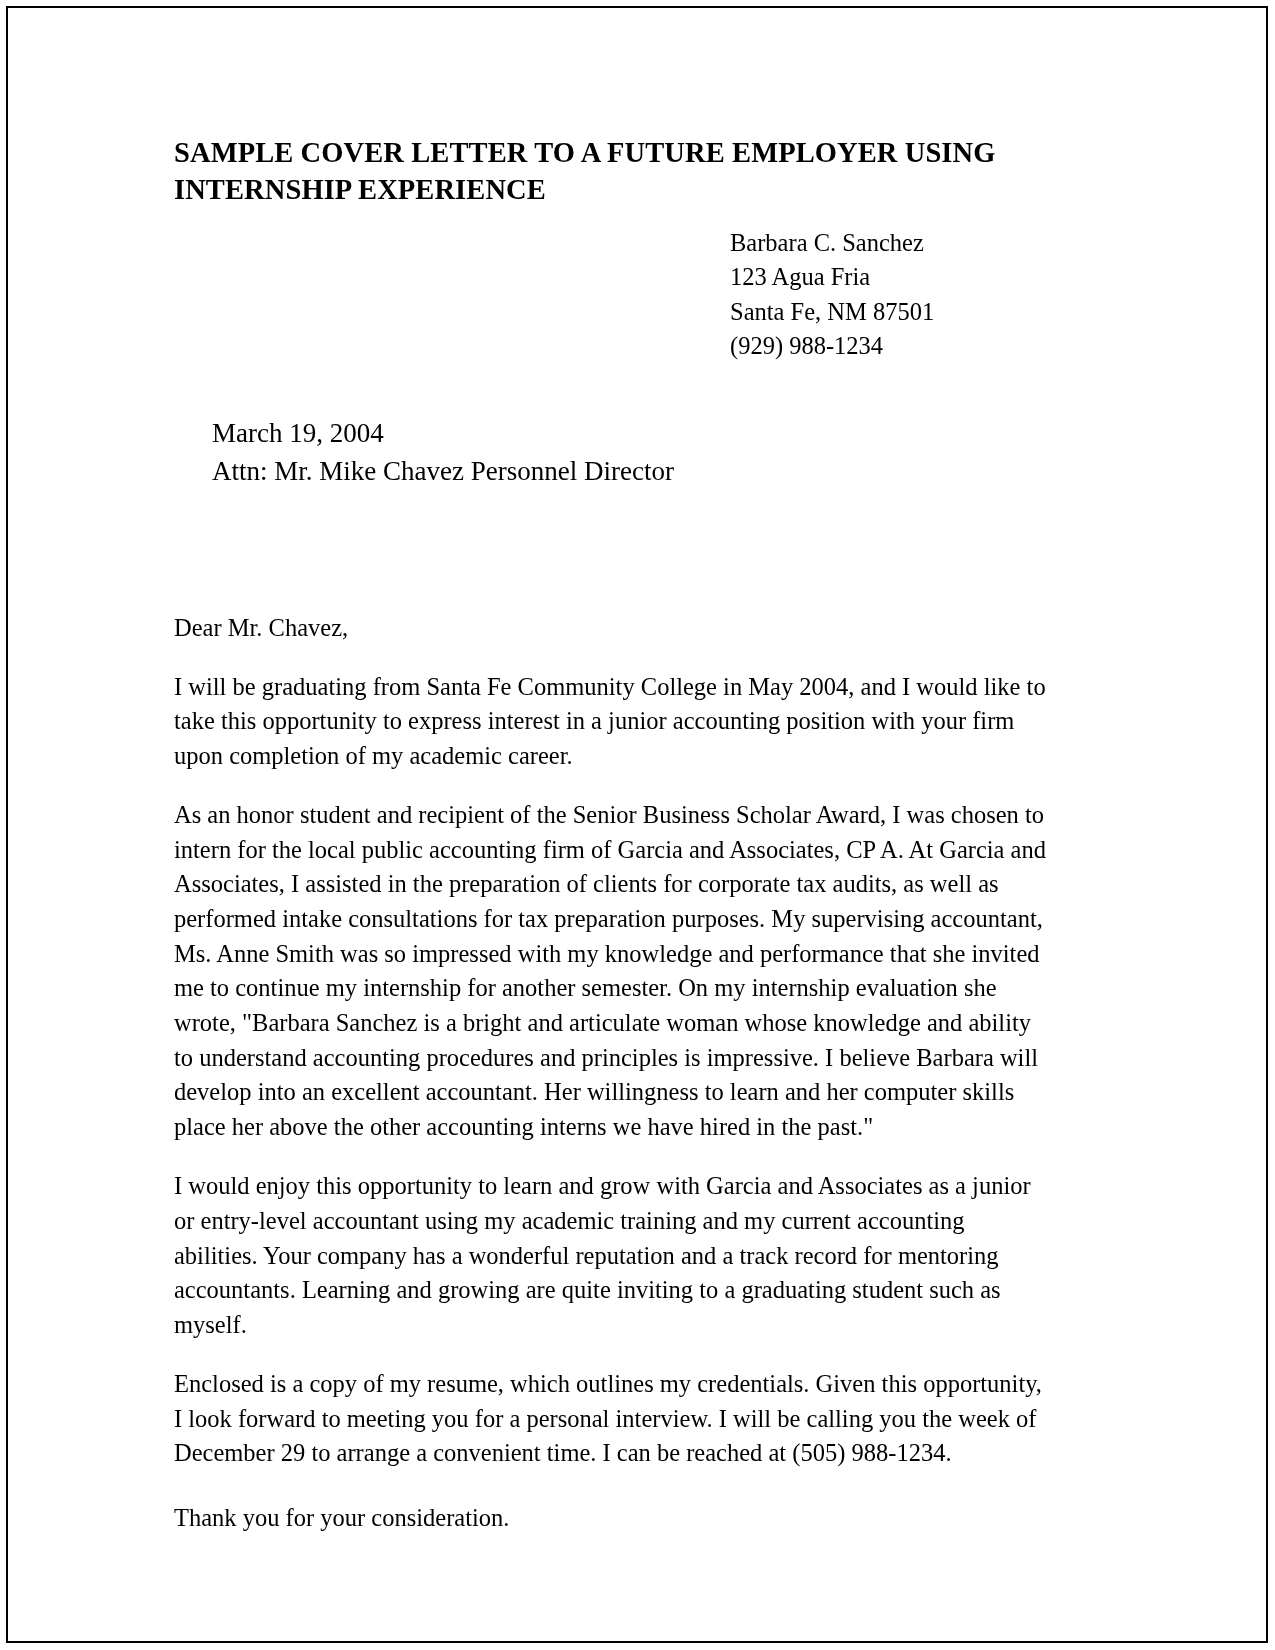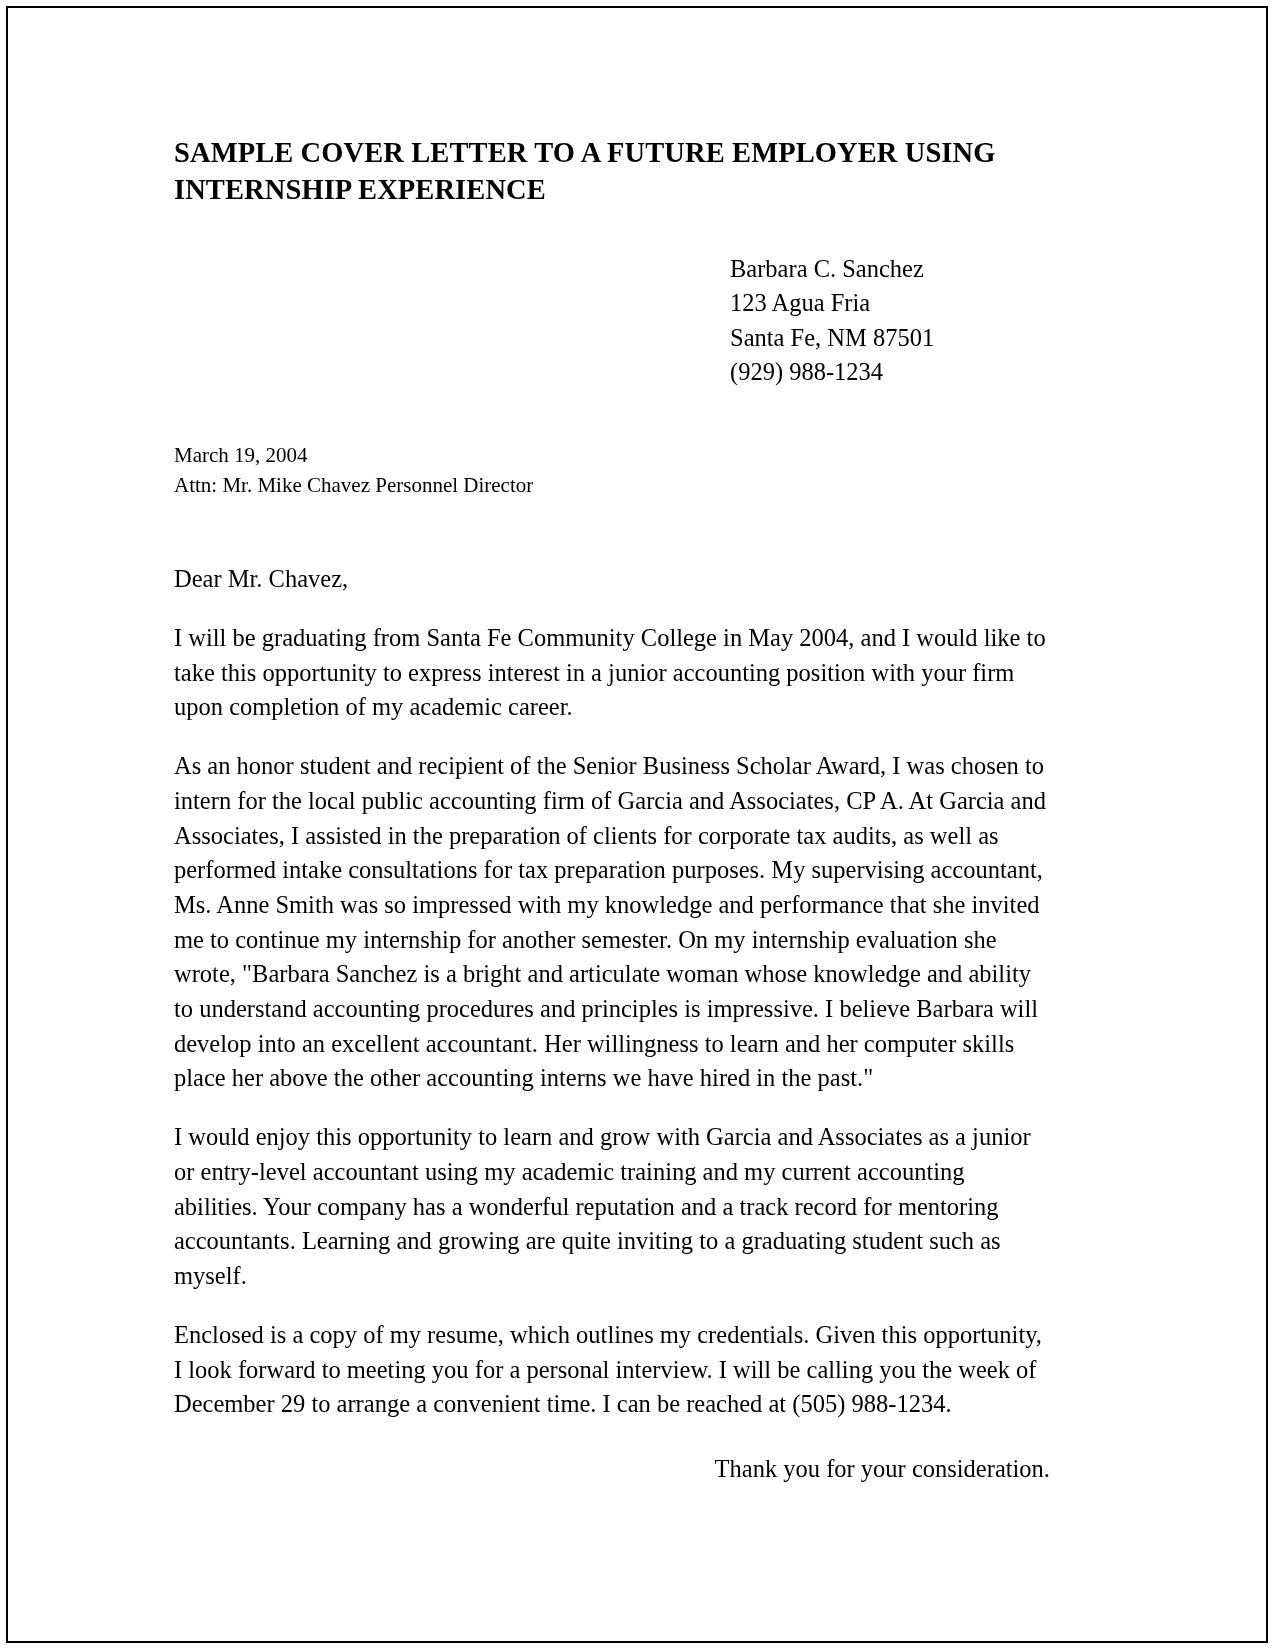--- a/index.html
+++ b/index.html
@@ -38,48 +38,48 @@
     width: 876px;
   }
   .doc-title {
     font-size: 28.5px;
     font-weight: bold;
     line-height: 1.30;
     letter-spacing: 0.1px;
     margin: 0;
   }
   .address-block {
-    margin-top: 44px;
+    margin-top: 18px;
     padding-left: 556px;
     font-size: 24.5px;
     line-height: 1.40;
   }
   .address-line {
     white-space: nowrap;
   }
   .date-block {
     margin-top: 52px;
-    font-size: 21px;
+    font-size: 27px;
     line-height: 1.40;
+    margin-left: 38px;
   }
   .salutation {
-    margin-top: 62px;
+    margin-top: 120px;
     font-size: 24.5px;
     line-height: 1.40;
   }
   .body-paragraph {
     font-size: 24.5px;
     line-height: 1.415;
     text-align: left;
   }
   .thanks-paragraph {
     margin-top: 30px;
     font-size: 24.5px;
     line-height: 1.415;
-    text-align: right;
   }
   .closing {
     margin-top: 33px;
     padding-left: 504px;
     font-size: 24.5px;
     line-height: 1.40;
   }
 </style>
 </head>
 <body>

